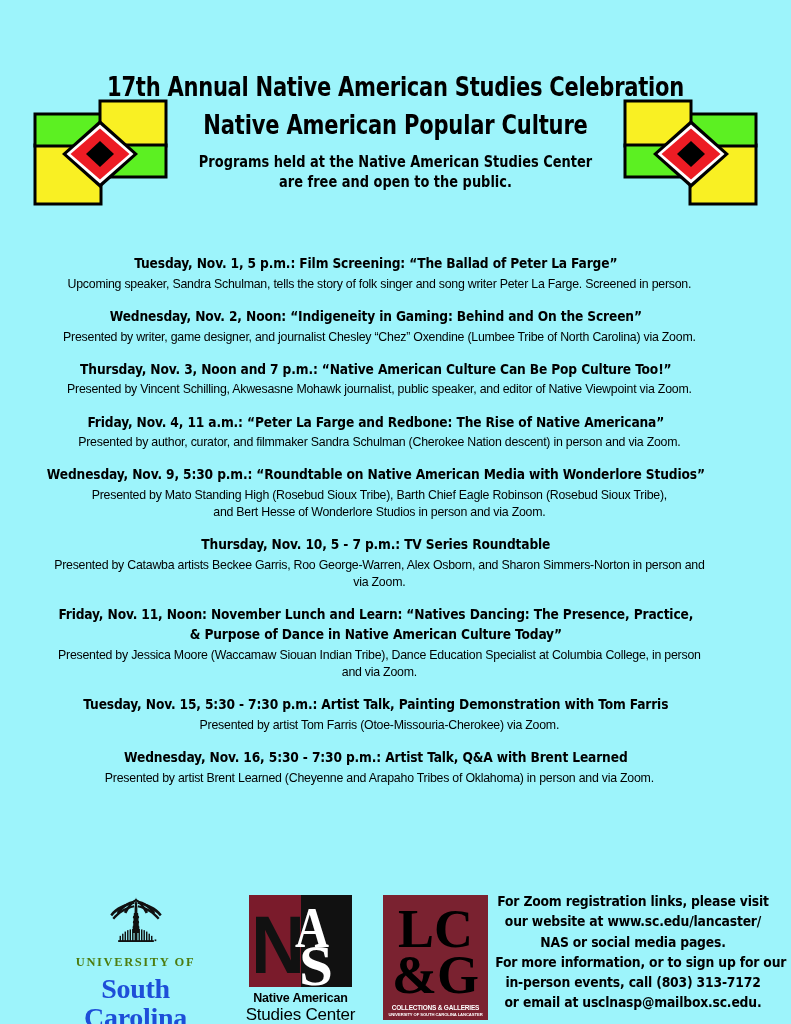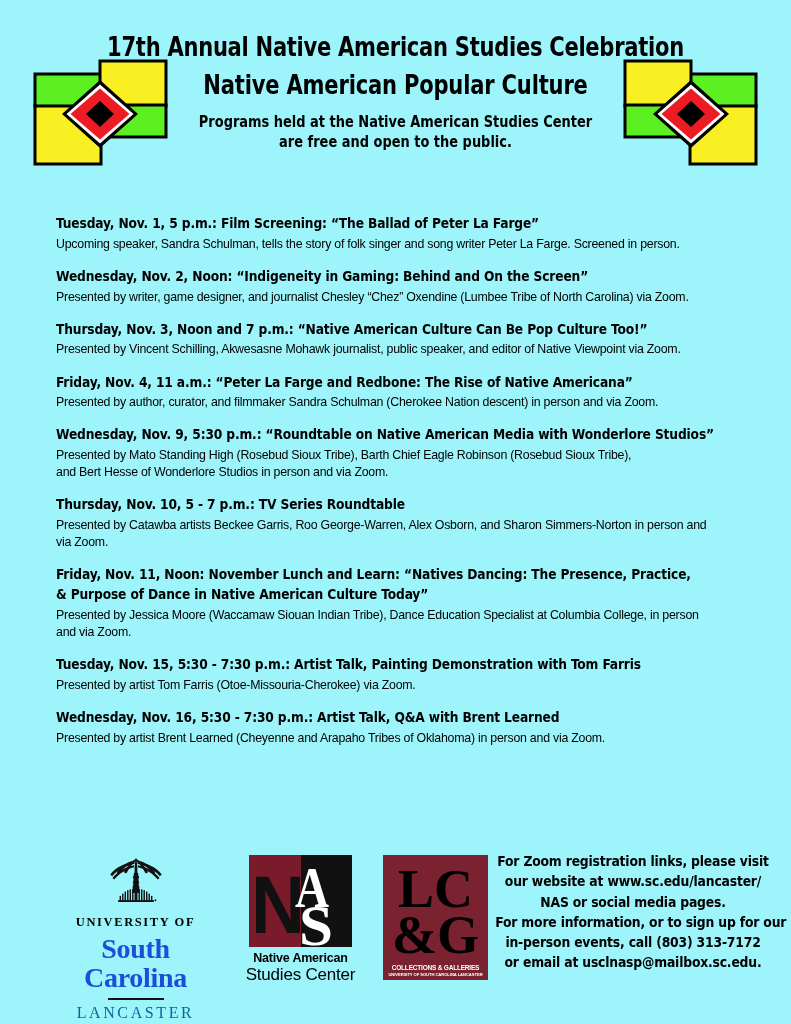--- a/index.html
+++ b/index.html
@@ -7,21 +7,21 @@
     width:791px;height:1024px;
     background:#9df4fb;
     font-family:"Liberation Sans", sans-serif;
     color:#000;
     overflow:hidden;
     position:relative;
   }
   .poster{position:relative;width:791px;height:1024px;}
 
   
-  .header{position:relative;height:185px;}
+  .header{position:relative;height:185px;margin-top:40px;}
   .header-text{
     position:absolute;left:0;top:0;width:791px;
     text-align:center;z-index:5;
   }
   .title-1{
     font-family:"DejaVu Sans Condensed","Liberation Sans Narrow","Liberation Sans",sans-serif;
     font-weight:bold;font-size:26px;letter-spacing:-0.3px;
     margin-top:34px;line-height:1.05;
     transform:scaleX(0.90);transform-origin:center;
   }
@@ -37,21 +37,21 @@
     margin-top:12px;
     transform:scaleX(0.93);transform-origin:center;
   }
 
   .flaglogo{position:absolute;top:58px;width:150px;height:110px;z-index:1;}
   .flaglogo.left{left:32px;}
   .flaglogo.right{right:32px;}
 
   
   .events{
-    position:absolute;left:56px;top:215px;width:706px;
+    position:absolute;left:44px;top:215px;width:706px;text-align:center;
   }
   .event{margin-bottom:16px;}
   .event:last-child{margin-bottom:0;}
   .ev-title{
     font-family:"DejaVu Sans Condensed","Liberation Sans Narrow","Liberation Sans",sans-serif;
     font-weight:bold;font-size:14.5px;line-height:1.22;
     letter-spacing:-0.15px;
     transform:scaleX(0.94);transform-origin:left center;
     margin-bottom:2px;
   }
@@ -62,21 +62,21 @@
     transform:scaleX(0.95);transform-origin:left center;
   }
 
   
   .footer{position:absolute;left:0;top:845px;width:791px;height:150px;}
 
   .usc-logo{position:absolute;left:48px;top:8px;width:175px;text-align:center;}
   .palmetto{width:74px;height:60px;margin:0 auto;display:block;}
   .usc-univ{
     font-family:"Liberation Serif",serif;font-weight:bold;
-    font-size:12.5px;letter-spacing:1.6px;color:#000000;margin-top:2px;
+    font-size:12.5px;letter-spacing:1.6px;color:#4d7c0f;margin-top:2px;
   }
   .usc-sc{
     font-family:"Liberation Serif",serif;font-weight:bold;
     font-size:28px;color:#1d4ed8;line-height:1.05;margin-top:4px;
     letter-spacing:-0.3px;
   }
   .usc-rule{width:56px;height:2px;background:#111;margin:5px auto 4px auto;}
   .usc-lanc{
     font-family:"Liberation Serif",serif;font-weight:normal;
     font-size:16px;letter-spacing:2.6px;color:#0369a1;

